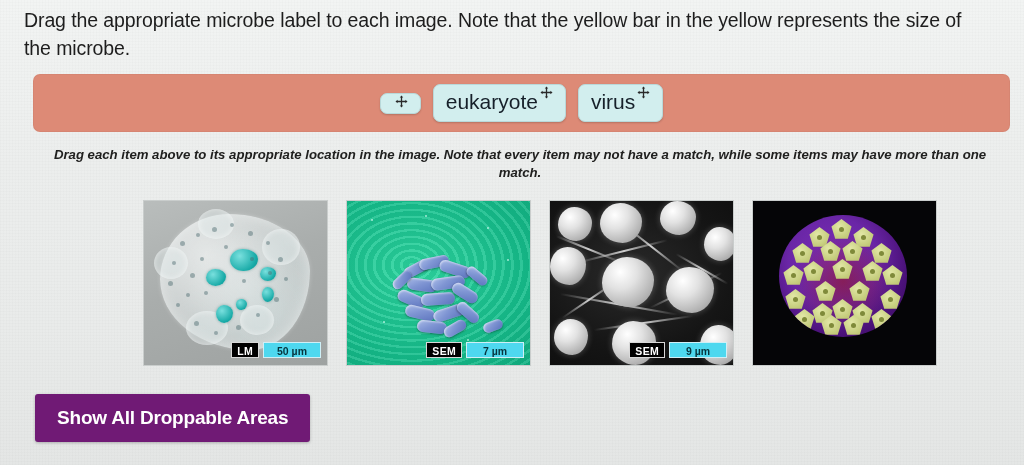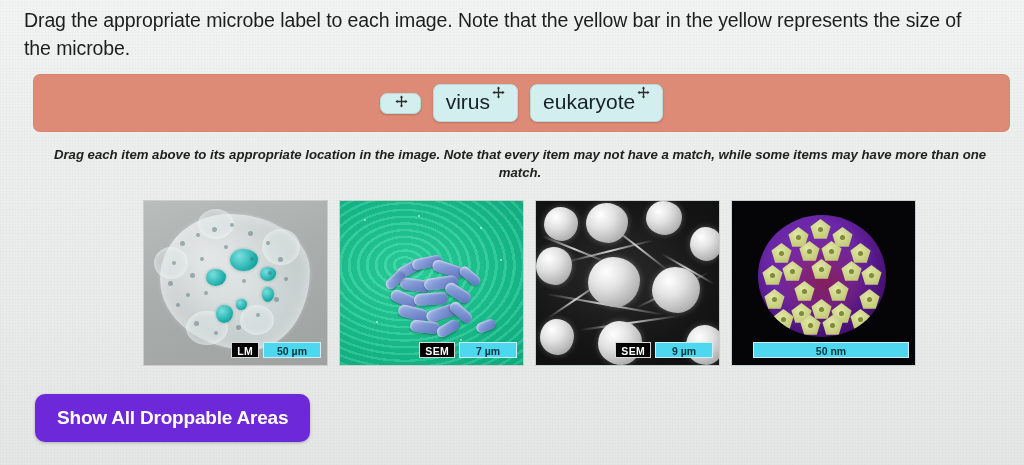--- a/index.html
+++ b/index.html
@@ -108,21 +108,21 @@
     color: #20201f;
   }
 
   
   .panels {
     position: absolute;
     left: 143px;
     top: 200px;
     height: 166px;
     display: flex;
-    gap: 11px;
+    gap: 18px;
   }
   .panel {
     position: relative;
     width: 185px;
     height: 166px;
     overflow: hidden;
     border: 1px solid #c9cdcc;
     box-sizing: border-box;
     cursor: pointer;
   }
@@ -304,21 +304,21 @@
     font-size: 19px;
     font-weight: bold;
     letter-spacing: -0.2px;
     padding: 0 22px;
     height: 48px;
     line-height: 48px;
     cursor: pointer;
     box-shadow: 0 1px 3px rgba(0,0,0,0.25);
     white-space: nowrap;
   }
-  .btn-dark { background: #6d28d9; border-radius: 10px; }
+  .btn-dark { background: #701a75; }
   .btn-olive { background: #6b6b22; }
 </style>
 </head>
 <body>
 
 <div class="page-bg"></div>
 
 <div class="content">
 
   <div class="prompt">Drag the appropriate microbe label to each image. Note that the yellow bar in the yellow represents the size of the microbe.</div>
@@ -327,30 +327,30 @@
 
     <div class="chip">
       <span class="chip-handle">
         <svg viewBox="0 0 16 16" width="13" height="13" aria-hidden="true">
           <path d="M8 0.6 L10.1 3.2 L8.8 3.2 L8.8 7.2 L12.8 7.2 L12.8 5.9 L15.4 8 L12.8 10.1 L12.8 8.8 L8.8 8.8 L8.8 12.8 L10.1 12.8 L8 15.4 L5.9 12.8 L7.2 12.8 L7.2 8.8 L3.2 8.8 L3.2 10.1 L0.6 8 L3.2 5.9 L3.2 7.2 L7.2 7.2 L7.2 3.2 L5.9 3.2 Z" fill="#2a2a2a"></path>
         </svg>
       </span>
     </div>
 
     <div class="chip">
-      <span class="chip-label">virus</span>
+      <span class="chip-label">eukaryote</span>
       <span class="chip-handle">
         <svg viewBox="0 0 16 16" width="13" height="13" aria-hidden="true">
           <path d="M8 0.6 L10.1 3.2 L8.8 3.2 L8.8 7.2 L12.8 7.2 L12.8 5.9 L15.4 8 L12.8 10.1 L12.8 8.8 L8.8 8.8 L8.8 12.8 L10.1 12.8 L8 15.4 L5.9 12.8 L7.2 12.8 L7.2 8.8 L3.2 8.8 L3.2 10.1 L0.6 8 L3.2 5.9 L3.2 7.2 L7.2 7.2 L7.2 3.2 L5.9 3.2 Z" fill="#2a2a2a"></path>
         </svg>
       </span>
     </div>
 
     <div class="chip">
-      <span class="chip-label">eukaryote</span>
+      <span class="chip-label">virus</span>
       <span class="chip-handle">
         <svg viewBox="0 0 16 16" width="13" height="13" aria-hidden="true">
           <path d="M8 0.6 L10.1 3.2 L8.8 3.2 L8.8 7.2 L12.8 7.2 L12.8 5.9 L15.4 8 L12.8 10.1 L12.8 8.8 L8.8 8.8 L8.8 12.8 L10.1 12.8 L8 15.4 L5.9 12.8 L7.2 12.8 L7.2 8.8 L3.2 8.8 L3.2 10.1 L0.6 8 L3.2 5.9 L3.2 7.2 L7.2 7.2 L7.2 3.2 L5.9 3.2 Z" fill="#2a2a2a"></path>
         </svg>
       </span>
     </div>
 
   </div>
 
   <div class="hint">Drag each item above to its appropriate location in the image. Note that every item may not have a match, while some items may have more than one match.</div>
@@ -486,23 +486,20 @@
           <div class="capsomere" style="left:101px;top:74px;"></div>
           <div class="capsomere" style="left:15px; top:94px;"></div>
           <div class="capsomere" style="left:92px; top:94px;"></div>
           <div class="capsomere" style="left:53px; top:84px;"></div>
           <div class="capsomere" style="left:33px; top:88px;"></div>
           <div class="capsomere" style="left:73px; top:88px;"></div>
           <div class="capsomere" style="left:42px; top:100px;"></div>
           <div class="capsomere" style="left:64px; top:100px;"></div>
         </div>
       </div>
-      <div class="scalebar">
-        <div class="scale-len wide">50 nm</div>
-      </div>
     </div>
 
   </div>
 
   <div class="buttons">
     <button class="btn btn-dark">Show All Droppable Areas</button>
   </div>
 
 </div>
 

